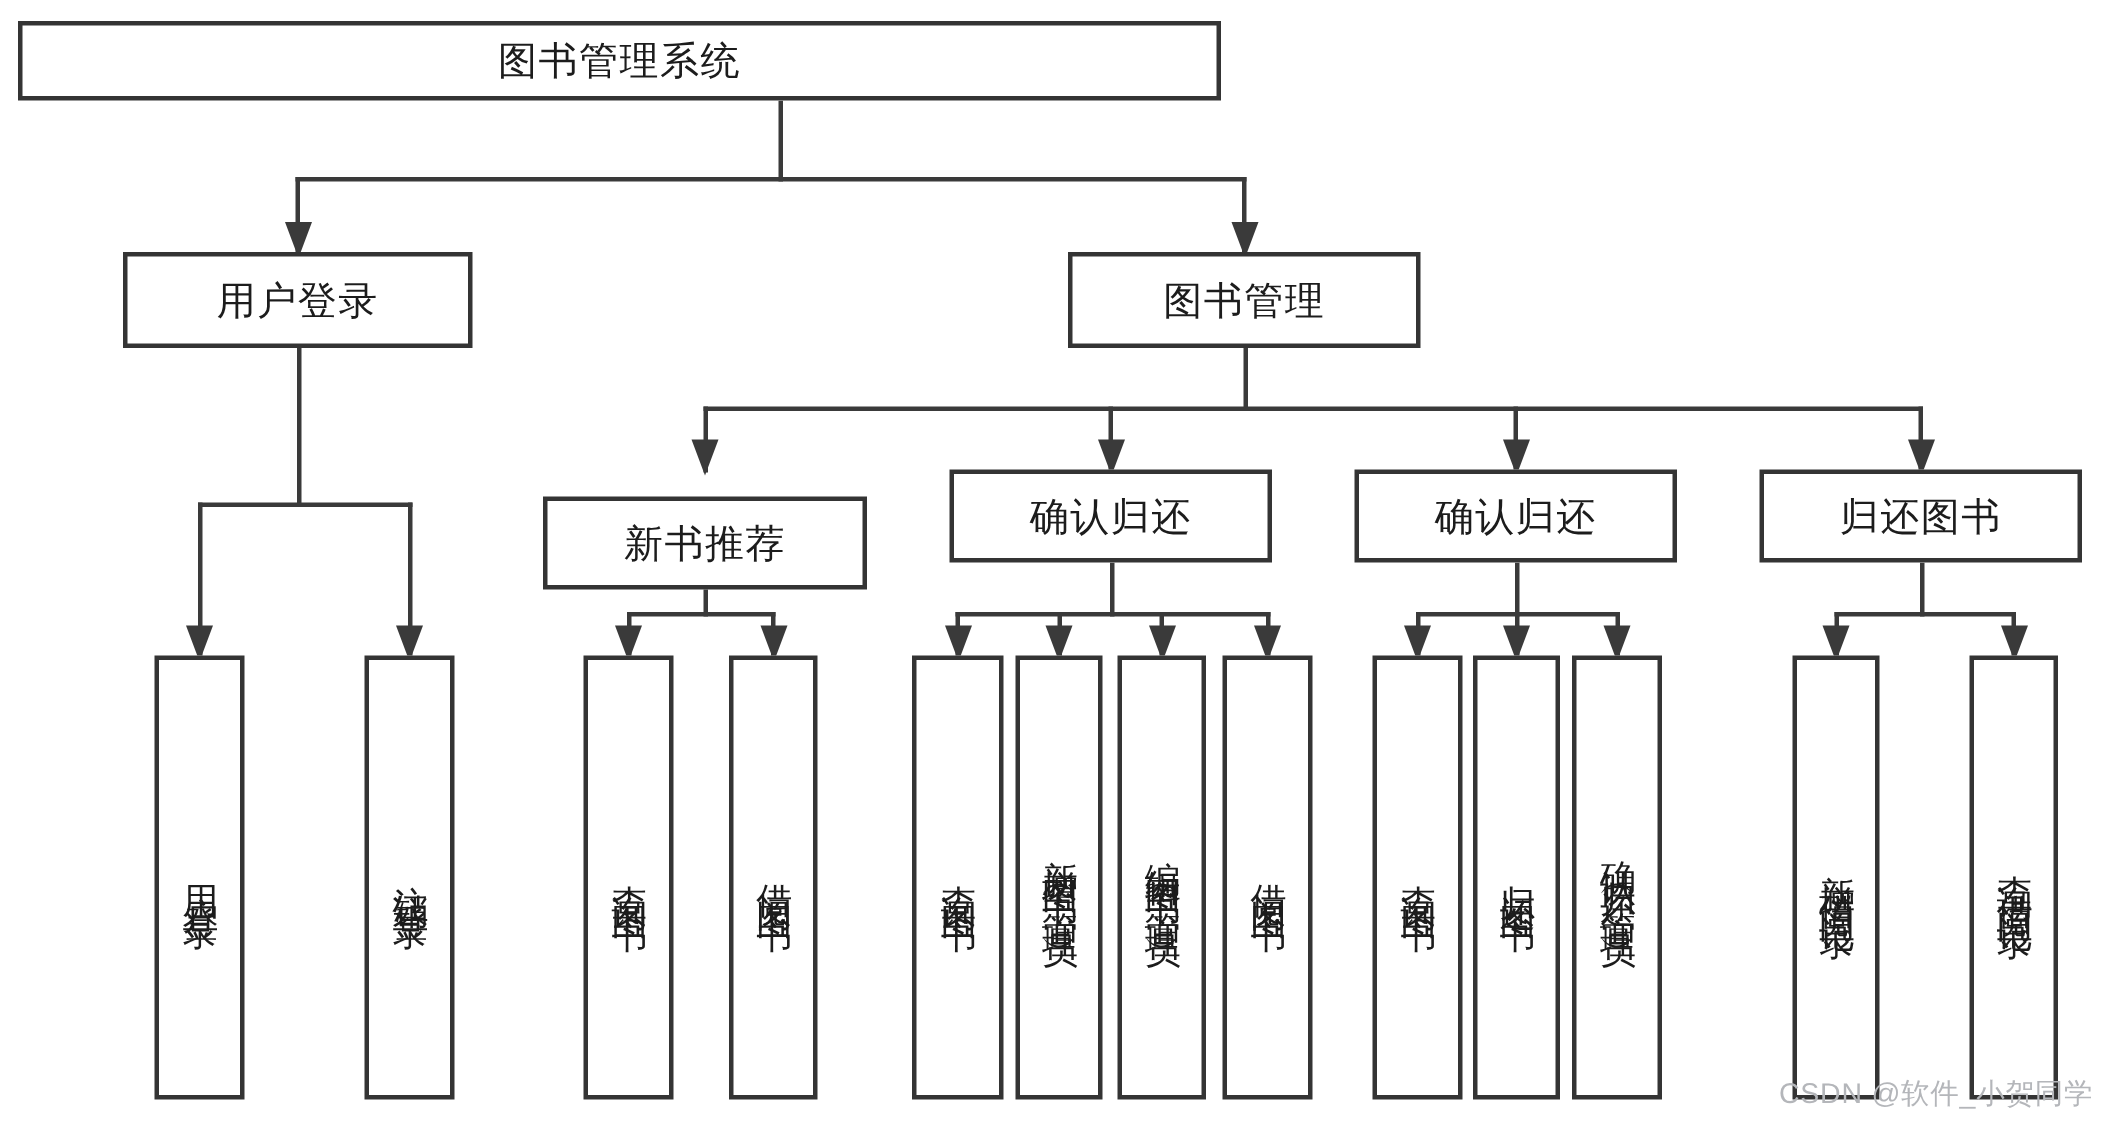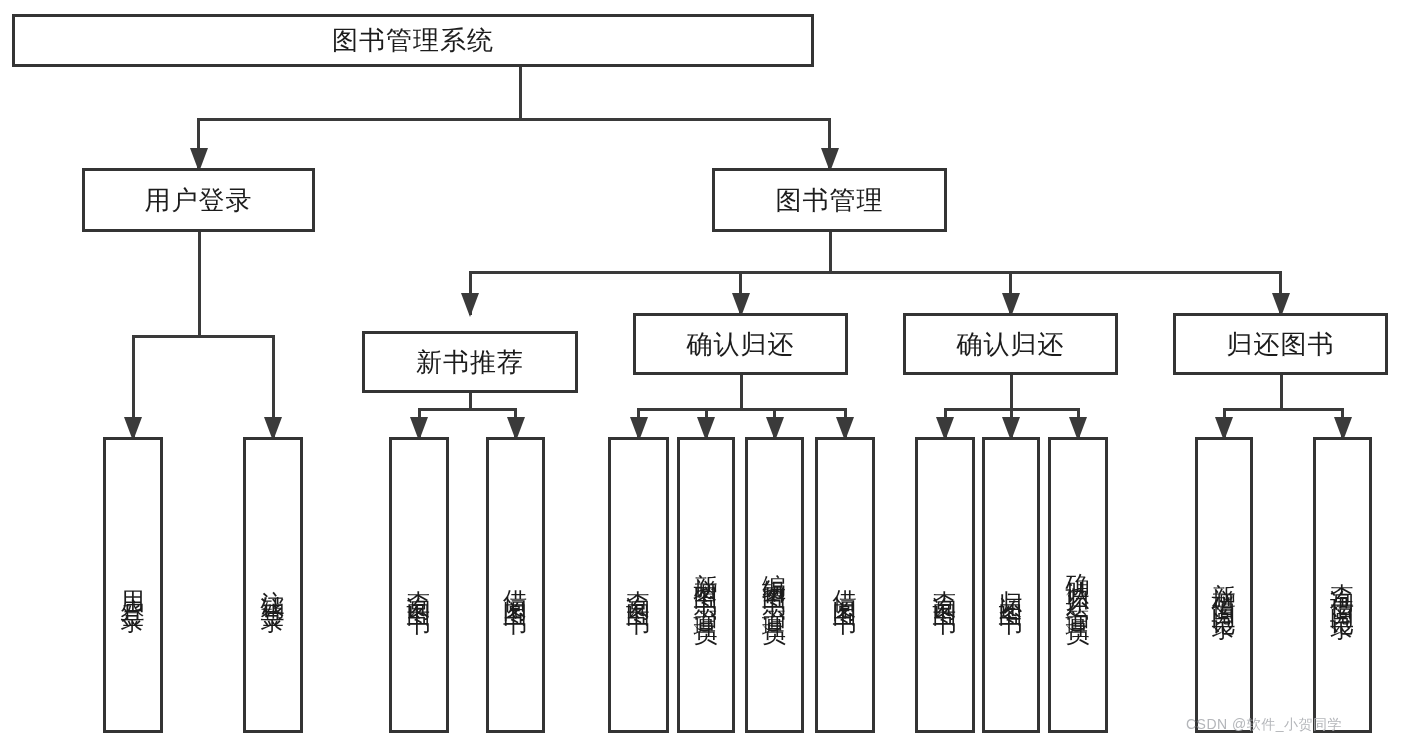--- a/index.html
+++ b/index.html
@@ -39,21 +39,21 @@
     width: 0; height: 0;
     border-left: 9px solid transparent;
     border-right: 9px solid transparent;
     border-top: 24px solid var(--line-color, #3a3a3a);
     z-index: 1;
   }
   #watermark {
     position: absolute;
     left: 1186px;
     top: 716px;
-    font-size: 14px;
+    font-size: 19px;
     letter-spacing: 0.5px;
     color: var(--watermark-color, #b4b6ba);
     white-space: nowrap;
     z-index: 3;
     text-align: right;
   }
 </style>
 </head>
 <body>
 

